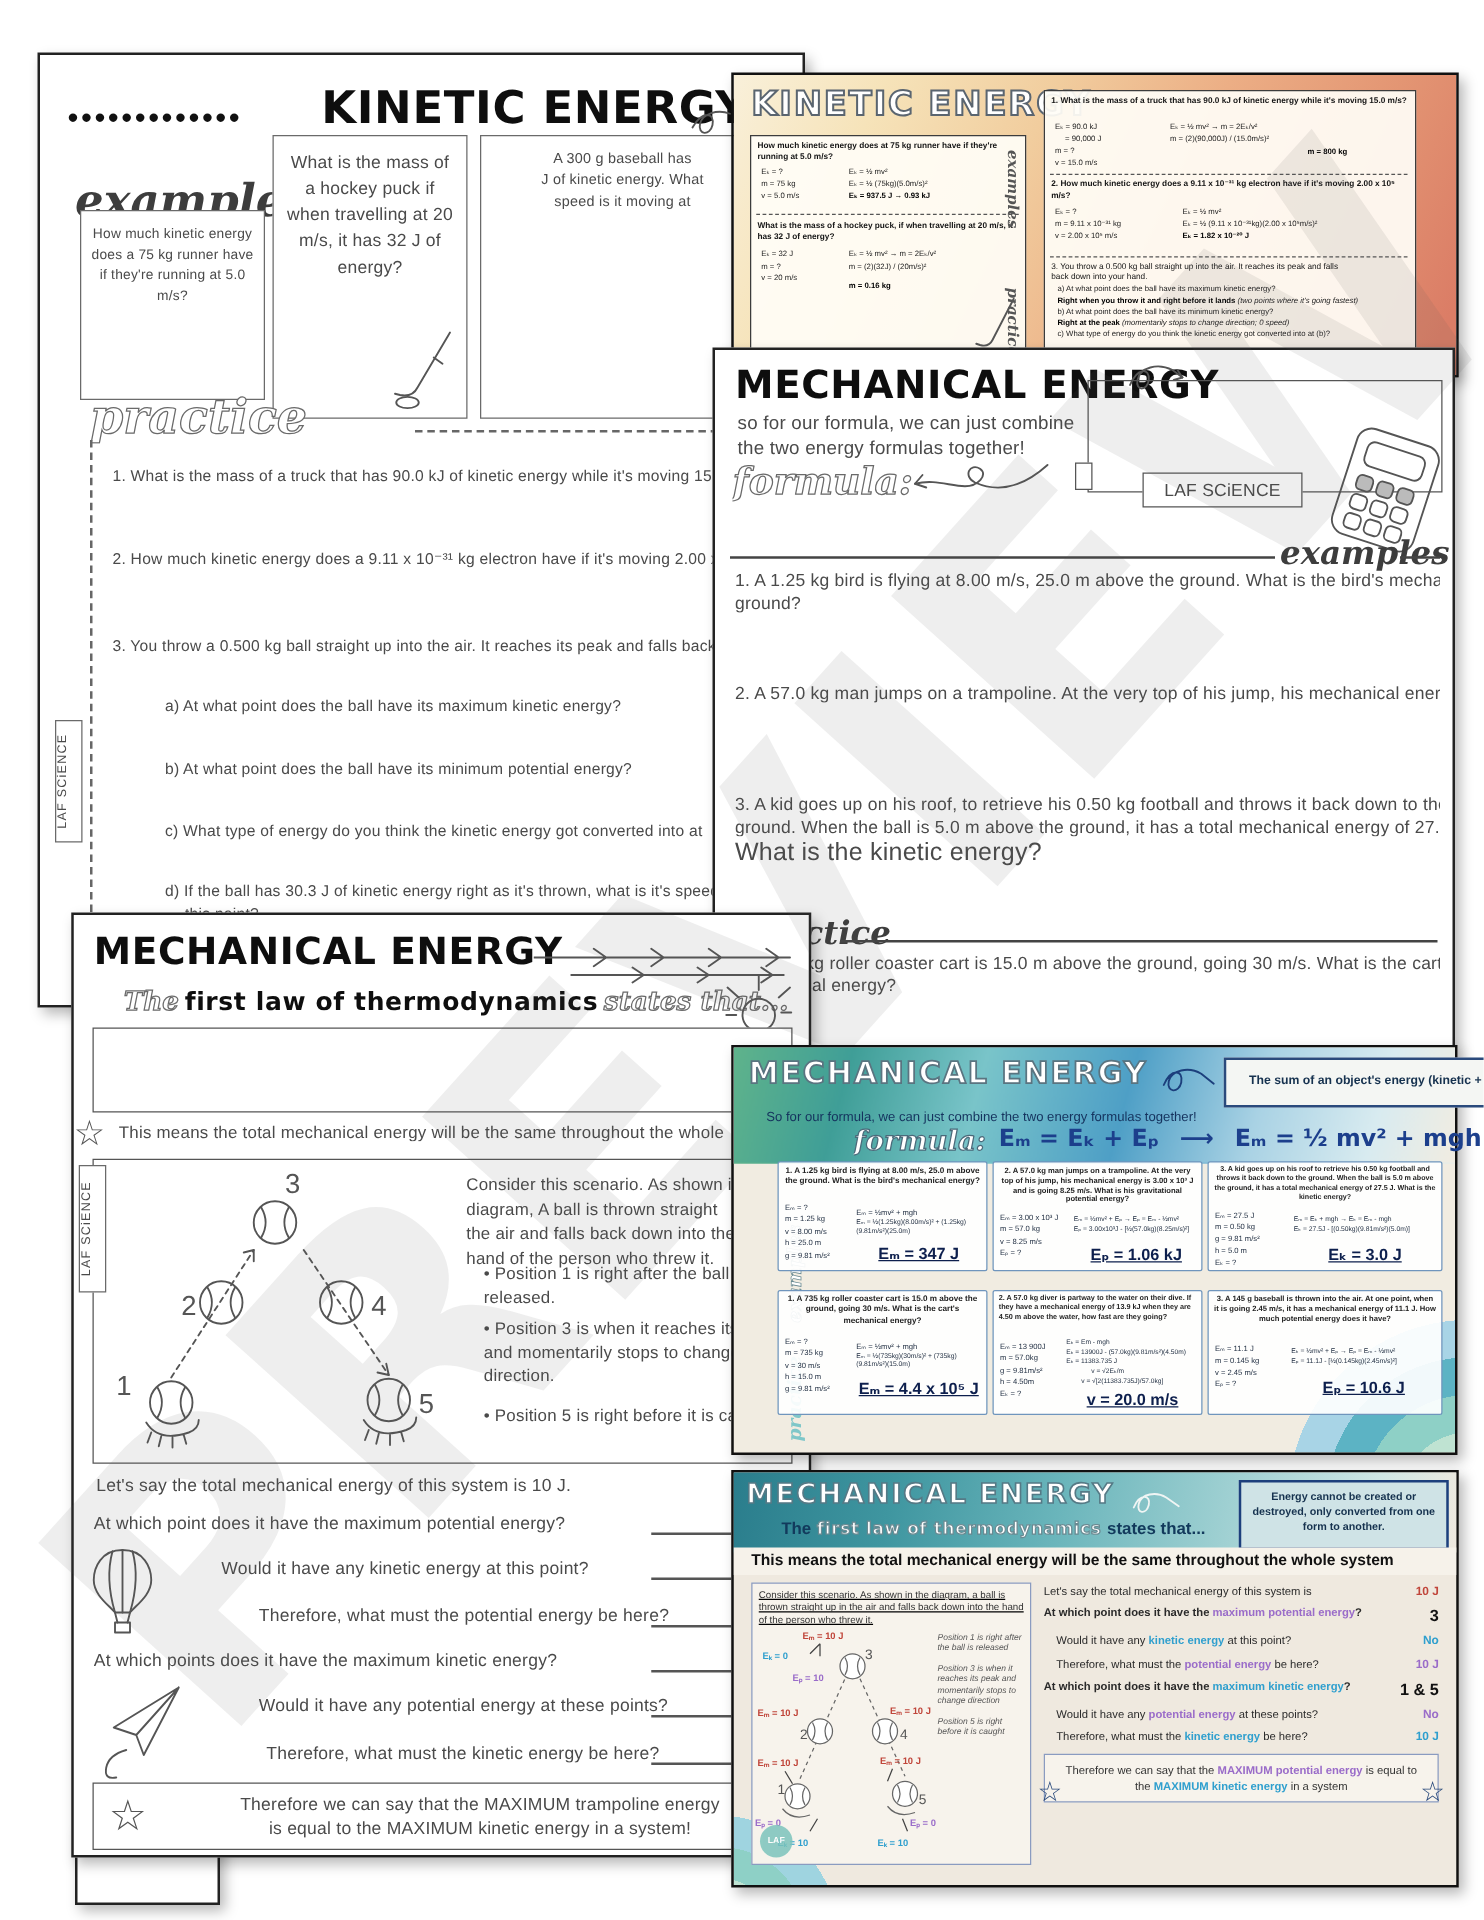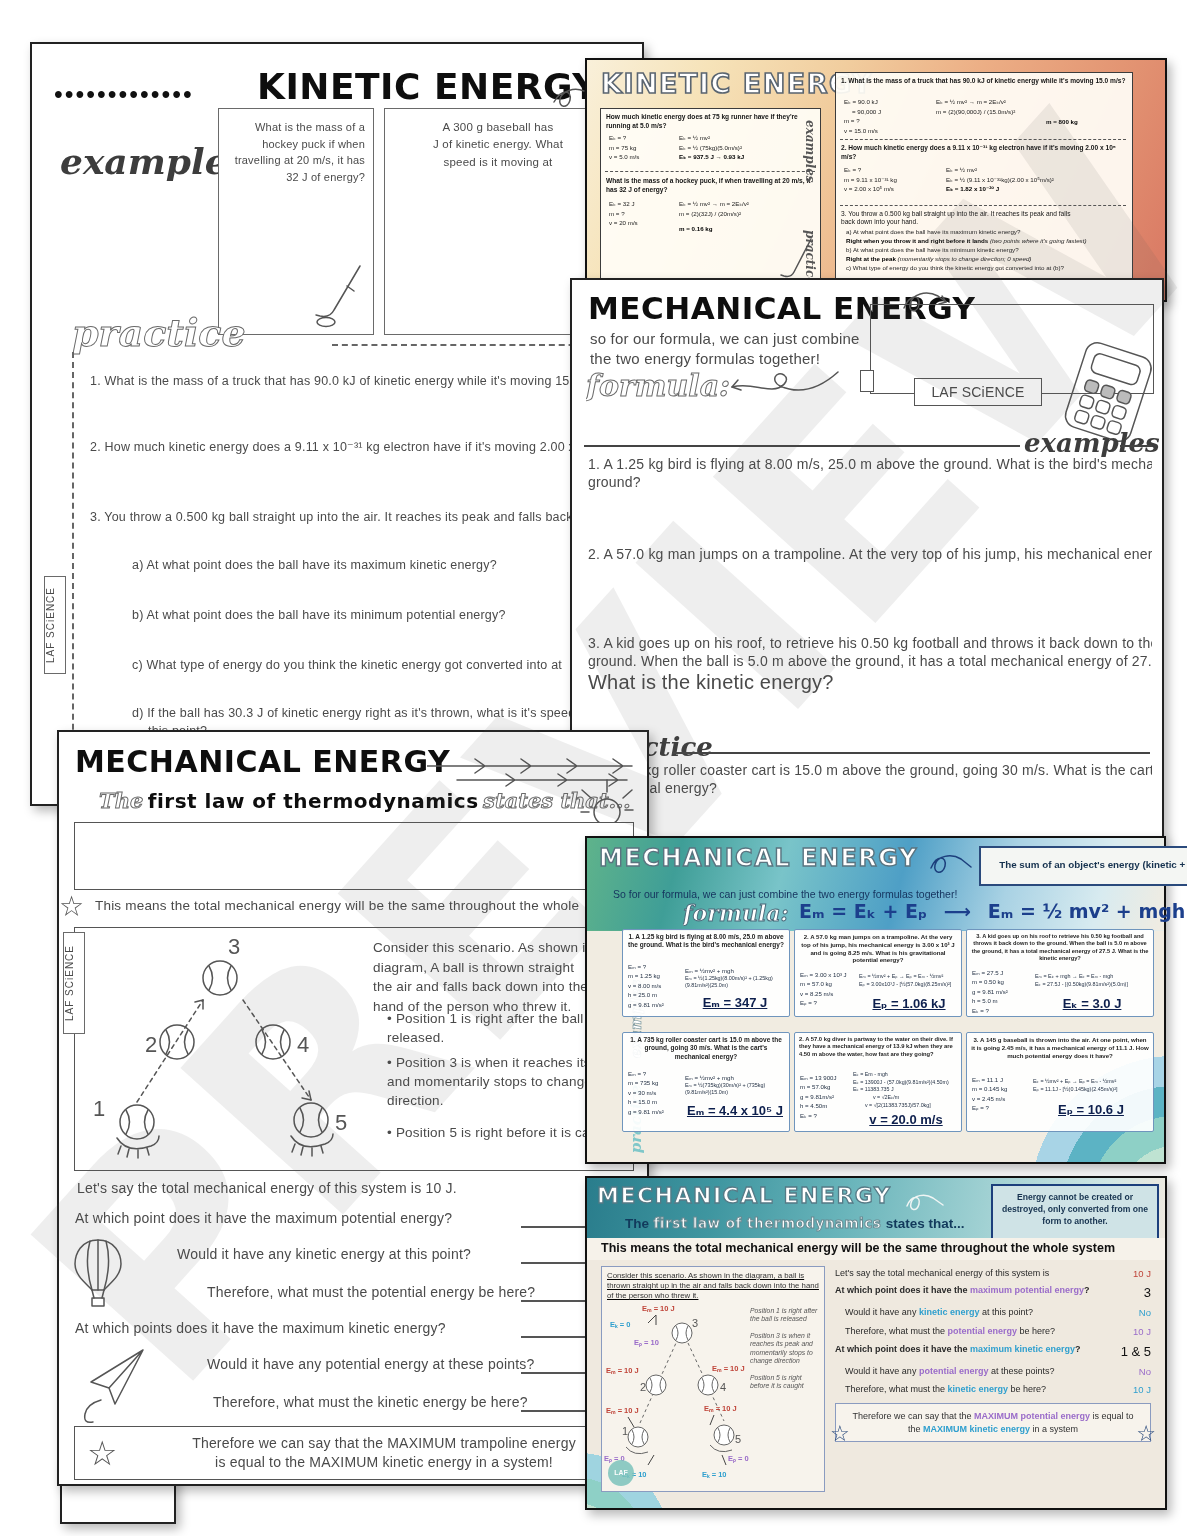--- a/index.html
+++ b/index.html
@@ -21,21 +21,21 @@
   .kbox{background:rgba(255,253,246,.93);border:1.5px solid #3c3c3c;}
   .kq{font-size:6.6px;font-weight:700;color:#141414;line-height:1.35;}
   .krow{font-size:6.2px;color:#222;line-height:1.55;}
   .kans{font-weight:800;color:#000;}
   .mbox{background:rgba(255,255,255,.92);border:1.5px solid #6f95bd;border-radius:2px;overflow:hidden;}
   .mq{font-size:6.5px;font-weight:700;color:#232323;line-height:1.28;text-align:center;}
   .mrow{font-size:6.1px;color:#1d2b3f;line-height:1.55;}
   .mans{font-weight:800;color:#0d1f4d;font-size:13px;text-decoration:underline;}
   .red{color:#c0453a;}.blue{color:#2f9fce;}.purple{color:#9a6cc9;}.navy{color:#1c3f7c;}
   .qa-line{font-size:9px;color:#2a2a2a;line-height:1.25;}
-  .qa-ans{font-weight:400;font-size:9.5px;}
+  .qa-ans{font-weight:700;font-size:9.5px;}
   svg{display:block;}
   .doodle path,.doodle circle,.doodle line,.doodle rect,.doodle ellipse{fill:none;stroke:#555;stroke-width:1.5;stroke-linecap:round;stroke-linejoin:round;}
   #watermark{position:absolute;left:-150px;top:585px;width:1500px;line-height:380px;text-align:center;
              transform:rotate(-48deg);font-family:"DejaVu Sans",sans-serif;font-weight:900;
              font-size:300px;color:rgba(90,90,90,.10);letter-spacing:4px;z-index:5;pointer-events:none;}
 </style>
 </head>
 <body>
 
 <div id="canvas">
@@ -44,22 +44,25 @@
 
   <div class="pg" style="left:30px;top:42px;width:610px;height:760px;z-index:1;">
     <div class="abs nw" style="left:22px;top:36px;width:205px;font-size:25px;letter-spacing:2px;color:#111;">•••••••••••••</div>
     <div class="abs bt nw" style="left:225px;top:22px;font-size:36px;">KINETIC ENERGY</div>
     <svg class="abs doodle" style="left:520px;top:32px;" width="60" height="40" viewBox="0 0 60 40">
         <path d="M2,26 c8,-14 18,-12 16,-2 c-2,9 -12,8 -10,-1 c2,-8 14,-12 24,-8"></path>
         <path d="M38,10 l14,-6 M44,16 l12,-8"></path>
       </svg>
     <div class="abs scriptf nw" style="left:28px;top:96px;font-size:36px;">examples</div>
 
+    <div class="abs box" style="left:32px;top:124px;width:146px;height:150px;">
+      <div class="hw" style="padding:10px 8px;font-size:11px;line-height:1.5;text-align:center;">How much kinetic energy does a 75 kg runner have if they're running at 5.0 m/s?</div>
+    </div>
     <div class="abs box" style="left:186px;top:64px;width:154px;height:225px;">
-      <div class="hw" style="padding:10px 8px;font-size:11px;line-height:1.5;text-align:right;">What is the mass of a hockey puck if when travelling at 20 m/s, it has 32 J of energy?</div>
+      <div class="hw" style="padding:10px 8px;font-size:14px;line-height:1.5;text-align:center;">What is the mass of a hockey puck if when travelling at 20 m/s, it has 32 J of energy?</div>
       <svg class="doodle abs" style="left:95px;top:155px;" width="52" height="64" viewBox="0 0 52 64">
           <path d="M46,2 L20,46 q-4,8 -14,6 l-4,-1"></path>
           <path d="M33,22 l7,5"></path>
           <ellipse cx="12" cy="58" rx="9" ry="4.5"></ellipse>
         </svg>
     </div>
     <div class="abs box" style="left:352px;top:64px;width:226px;height:225px;">
       <div class="hw" style="padding:10px 6px;font-size:11.5px;line-height:1.5;text-align:center;">
         <div class="nw">A 300 g baseball has</div>
         <div class="nw">J of kinetic energy. What</div>

